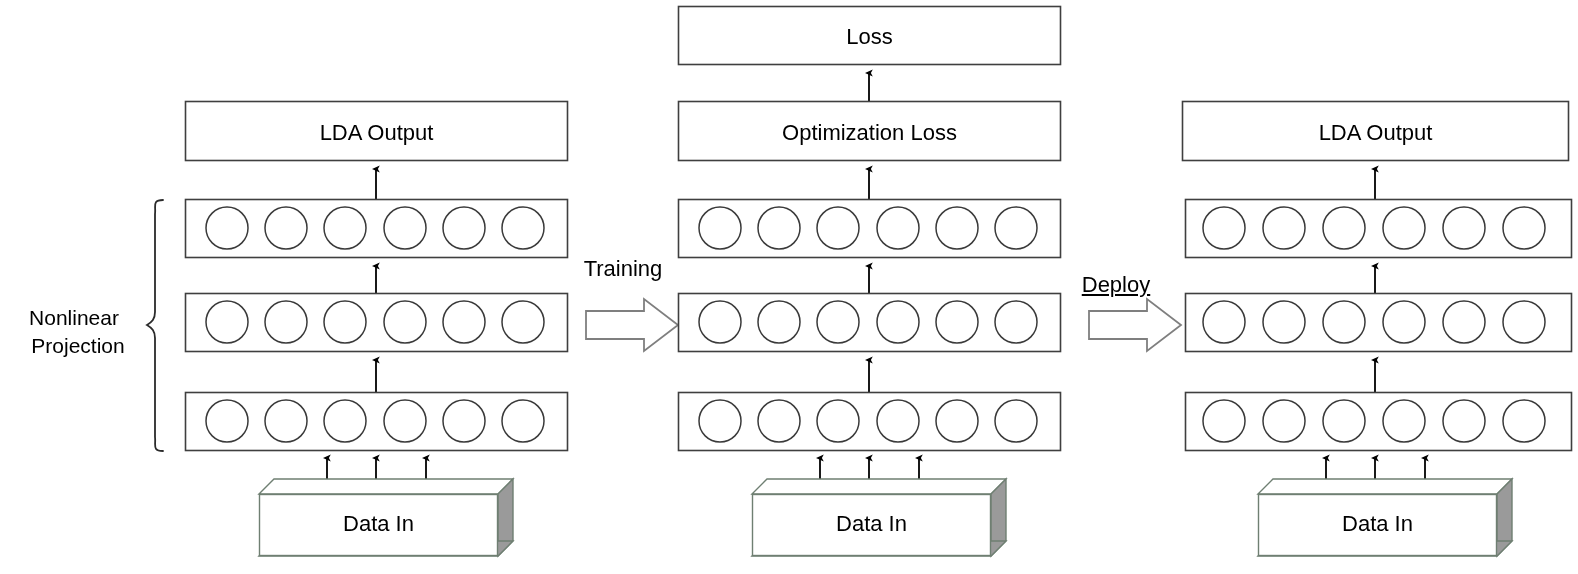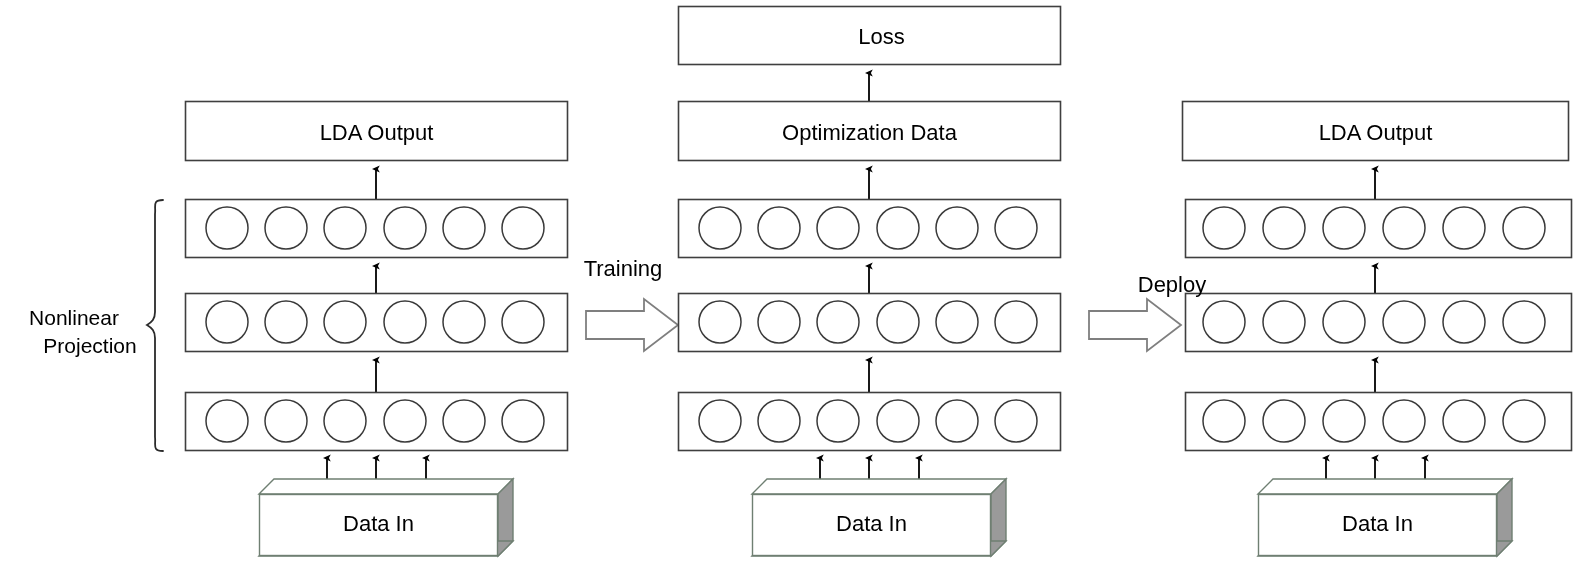--- a/index.html
+++ b/index.html
@@ -225,31 +225,31 @@
         <polygon points="1497,494 1512,479 1512,541 1497,556" fill="#9a9a9a" stroke="#6f7f72" stroke-width="1.4"></polygon>
         <polygon points="1258,556 1273,541 1512,541 1497,556" fill="#9a9a9a" stroke="#6f7f72" stroke-width="1.4"></polygon>
         <rect x="1258.5" y="494.5" width="238" height="61" fill="#ffffff" stroke="#6f7f72" stroke-width="1.4"></rect>
       </g>
     </g>
   </svg>
 
   <div class="lbl lbl-box" style="left:185px; top:120px; width:383px;">LDA Output</div>
 
   <div class="lbl lbl-side" style="left:8px; top:298px; width:132px;">Nonlinear</div>
-  <div class="lbl lbl-side" style="left:24px; top:326px; width:132px;">Projection</div>
+  <div class="lbl lbl-side" style="left:12px; top:326px; width:132px;">Projection</div>
 
   <div class="lbl lbl-box" style="left:259px; top:511px; width:239px;">Data In</div>
 
   <div class="lbl lbl-arrow" style="left:564px; top:256px; width:118px;">Training</div>
 
-  <div class="lbl lbl-box" style="left:678px; top:24px; width:383px;padding-left:12px;">Loss</div>
-
-  <div class="lbl lbl-box" style="left:678px; top:120px; width:383px;">Optimization Data</div>
+  <div class="lbl lbl-box" style="left:678px; top:24px; width:383px;">Loss</div>
+
+  <div class="lbl lbl-box" style="left:678px; top:120px; width:383px;">Optimization Loss</div>
 
   <div class="lbl lbl-box" style="left:752px; top:511px; width:239px;">Data In</div>
 
-  <div class="lbl lbl-arrow" style="left:1116px; top:272px; width:112px;">Deploy</div>
+  <div class="lbl lbl-arrow" style="left:1060px; top:272px; width:112px;text-decoration:underline;">Deploy</div>
 
   <div class="lbl lbl-box" style="left:1182px; top:120px; width:387px;">LDA Output</div>
 
   <div class="lbl lbl-box" style="left:1258px; top:511px; width:239px;">Data In</div>
 
 </div>
 
 </body></html>

